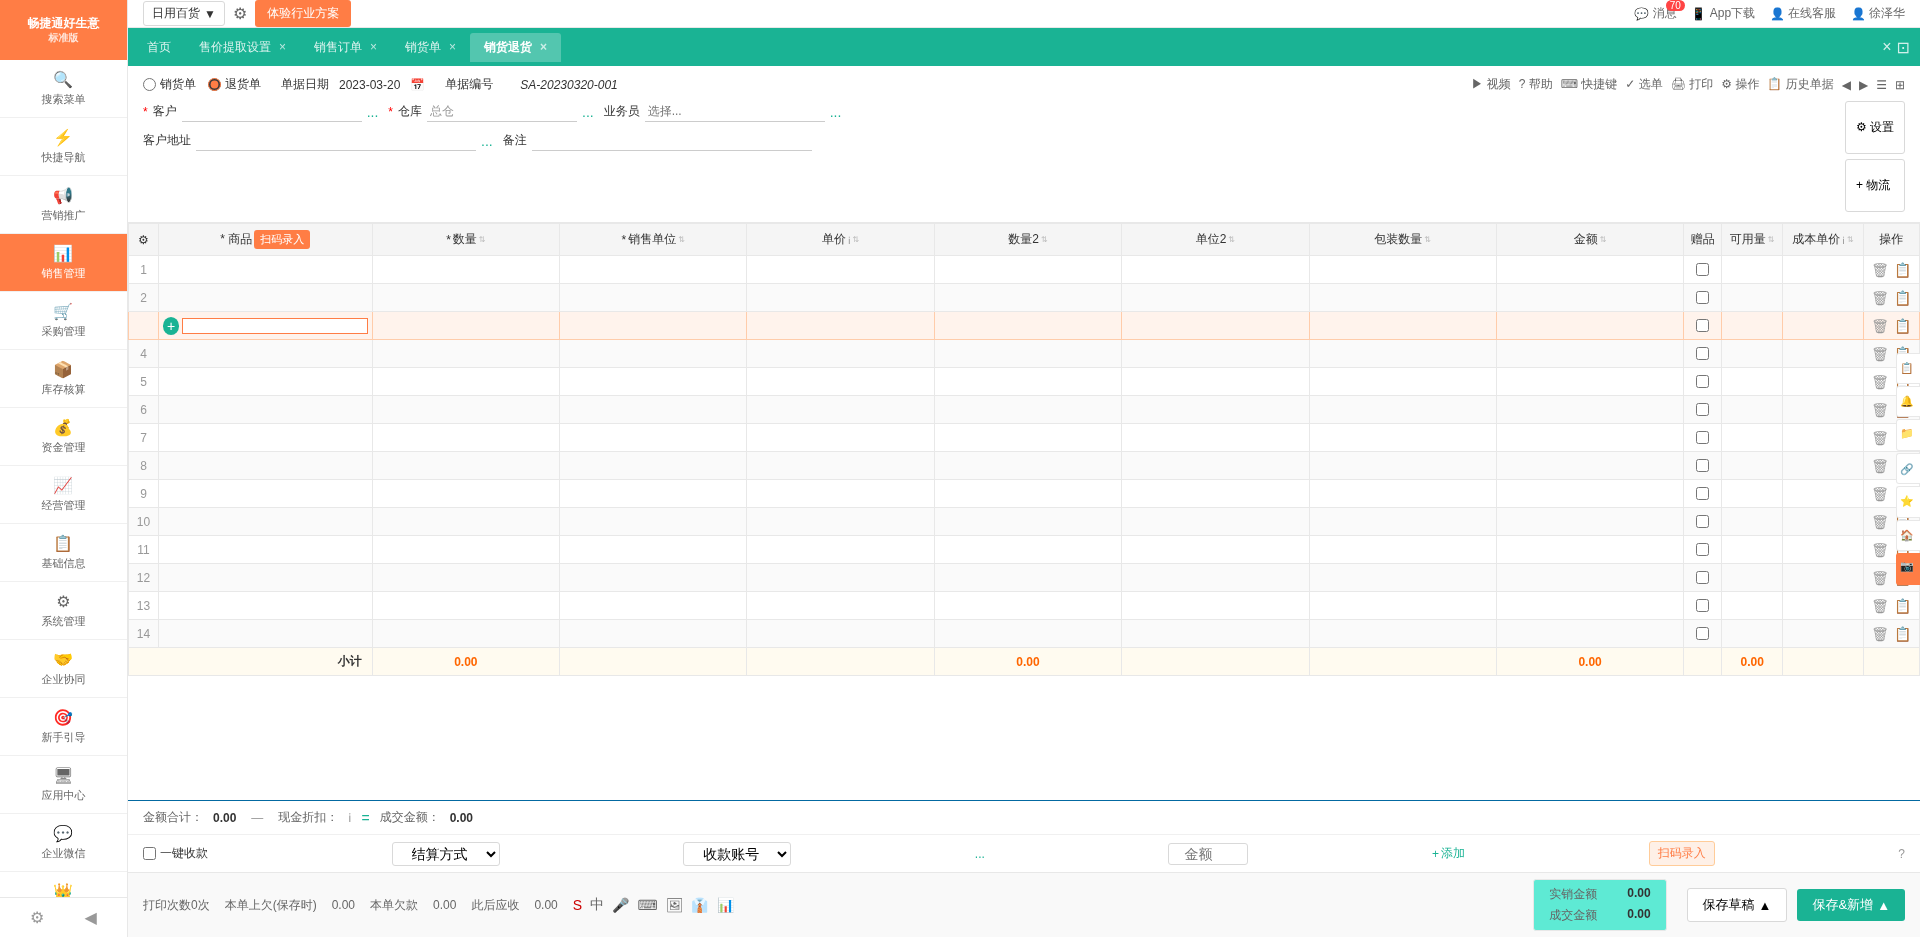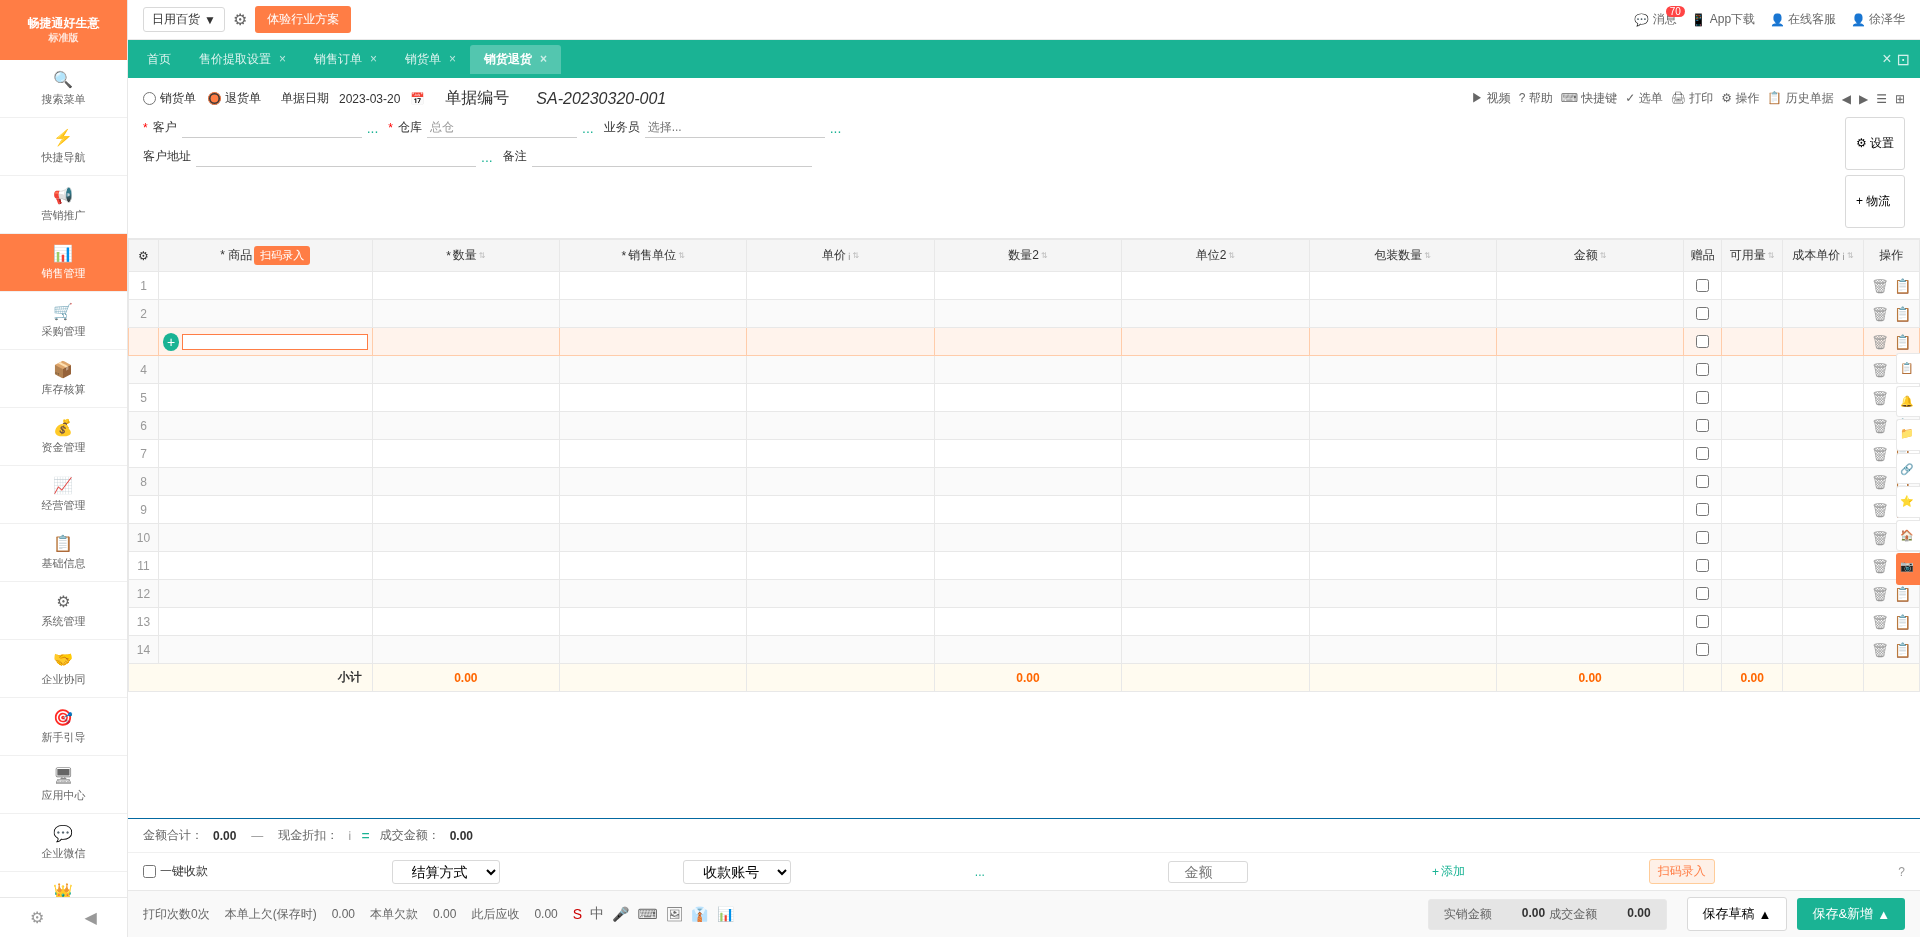--- a/index.html
+++ b/index.html
@@ -17,21 +17,21 @@
     .sidebar-item { display: flex; flex-direction: column; align-items: center; padding: 10px 5px; cursor: pointer; color: #666; font-size: 11px; border-bottom: 1px solid #f0f0f0; }
     .sidebar-item.active { background: #ff7d45; color: white; }
     .sidebar-item .s-icon { font-size: 16px; margin-bottom: 3px; }
     .sidebar-bottom { padding: 10px; display: flex; justify-content: space-around; border-top: 1px solid #e8e8e8; }
     .sidebar-bottom-btn { cursor: pointer; color: #999; font-size: 16px; }
 
     
     .main-content { flex: 1; display: flex; flex-direction: column; overflow: hidden; }
     
     
-    .top-header { height: 40px; background: #fff; display: flex; align-items: center; justify-content: space-between; padding: 0 15px; border-bottom: 1px solid #e8e8e8; flex-shrink: 0; }
+    .top-header { height: 28px; background: #fff; display: flex; align-items: center; justify-content: space-between; padding: 0 15px; border-bottom: 1px solid #e8e8e8; flex-shrink: 0; }
     .top-header-left { display: flex; align-items: center; gap: 8px; }
     .select-daily { border: 1px solid #d9d9d9; border-radius: 3px; padding: 3px 8px; font-size: 12px; color: #333; background: white; cursor: pointer; display: flex; align-items: center; gap: 4px; }
     .settings-btn { color: #666; cursor: pointer; font-size: 16px; }
     .experience-btn { background: #ff7d45; color: white; border: none; border-radius: 3px; padding: 5px 12px; cursor: pointer; font-size: 12px; }
     .top-header-right { display: flex; align-items: center; gap: 15px; font-size: 12px; color: #666; }
     .notification-badge { position: relative; cursor: pointer; }
     .badge { position: absolute; top: -5px; right: -8px; background: #ff4444; color: white; border-radius: 8px; padding: 0 4px; font-size: 10px; min-width: 16px; text-align: center; }
     .header-btn { cursor: pointer; display: flex; align-items: center; gap: 3px; }
     .user-name { cursor: pointer; }
 
@@ -45,21 +45,21 @@
     .tab-action-btn { cursor: pointer; color: rgba(255,255,255,0.8); }
 
     
     .form-area { background: #fff; padding: 10px 15px; border-bottom: 1px solid #e8e8e8; flex-shrink: 0; }
     .form-row { display: flex; align-items: center; gap: 10px; margin-bottom: 8px; flex-wrap: wrap; }
     .form-row-header { display: flex; align-items: center; justify-content: space-between; margin-bottom: 8px; }
     .radio-group { display: flex; align-items: center; gap: 12px; }
     .radio-item { display: flex; align-items: center; gap: 4px; cursor: pointer; font-size: 12px; }
     .radio-item input[type="radio"] { accent-color: #ff7d45; }
     .date-field { display: flex; align-items: center; gap: 5px; font-size: 12px; }
-    .order-no-field { display: flex; align-items: center; gap: 5px; font-size: 16px; }
+    .order-no-field { display: flex; align-items: center; gap: 5px; font-size: 12px; }
     .toolbar-right { display: flex; align-items: center; gap: 8px; font-size: 12px; color: #666; }
     .toolbar-btn { display: flex; align-items: center; gap: 3px; cursor: pointer; color: #666; }
     .field-group { display: flex; align-items: center; gap: 5px; font-size: 12px; }
     .field-label { color: #333; white-space: nowrap; }
     .required-star { color: red; }
     .field-input { border: none; border-bottom: 1px solid #ccc; width: 150px; padding: 3px; font-size: 12px; outline: none; color: #999; }
     .field-ellipsis { color: #1ab394; cursor: pointer; font-size: 14px; }
     .action-buttons-right { margin-left: auto; display: flex; flex-direction: column; gap: 5px; }
     .action-btn-small { border: 1px solid #d9d9d9; background: white; border-radius: 3px; padding: 17px 10px; font-size: 12px; cursor: pointer; display: flex; align-items: center; gap: 3px; white-space: nowrap; }
 
@@ -93,21 +93,21 @@
     .footer-info { color: #999; font-size: 12px; cursor: pointer; }
     .footer-row2 { display: flex; align-items: center; padding: 6px 15px; gap: 10px; font-size: 12px; justify-content: space-between; }
     .checkbox-label { display: flex; align-items: center; gap: 4px; cursor: pointer; }
     .select-sm { border: 1px solid #d9d9d9; border-radius: 3px; padding: 2px 15px; font-size: 14px; background: white; }
     .add-btn-sm { background: none; border: none; color: #1ab394; cursor: pointer; font-size: 12px; display: flex; align-items: center; gap: 2px; }
     .fenpei-btn { background: #fef0e7; color: #ff7d45; border: 1px solid #ffcc99; border-radius: 3px; padding: 3px 8px; cursor: pointer; font-size: 12px; }
     .help-icon { color: #999; cursor: pointer; }
     .footer-bottom { display: flex; align-items: center; justify-content: space-between; padding: 6px 15px; font-size: 12px; background: #f9f9f9; border-top: 1px solid #e8e8e8; }
     .footer-stats { display: flex; align-items: center; gap: 15px; color: #666; }
     .footer-actions { display: flex; gap: 10px; align-items: center; }
-    .summary-panel { background: #e5e5e5; border: 1px solid #e8e8e8; border-radius: 3px; padding: 6px 15px; font-size: 12px; display: flex; flex-direction: row; gap: 4px; margin-right: 10px; }
+    .summary-panel { background: #5eead4; border: 1px solid #e8e8e8; border-radius: 3px; padding: 6px 15px; font-size: 12px; display: flex; flex-direction: column; gap: 4px; margin-right: 10px; }
     .summary-line { display: flex; justify-content: space-between; gap: 30px; }
     .summary-label { color: #666; }
     .summary-value { color: #333; font-weight: bold; }
     .btn-save-draft { border: 1px solid #d9d9d9; background: white; border-radius: 3px; padding: 7px 15px; font-size: 13px; cursor: pointer; display: flex; align-items: center; gap: 4px; }
     .btn-save-new { background: #1ab394; color: white; border: none; border-radius: 3px; padding: 7px 15px; font-size: 13px; cursor: pointer; display: flex; align-items: center; gap: 4px; }
 
     
     .right-float { position: fixed; right: 0; top: 50%; transform: translateY(-50%); display: flex; flex-direction: column; gap: 2px; z-index: 100; }
     .right-float-btn { background: #fff; border: 1px solid #e8e8e8; border-right: none; border-radius: 3px 0 0 3px; padding: 8px 5px; font-size: 11px; color: #666; cursor: pointer; writing-mode: vertical-rl; text-align: center; display: flex; align-items: center; justify-content: center; }
     .right-float-btn.active { background: #ff7d45; color: white; border-color: #ff7d45; }

